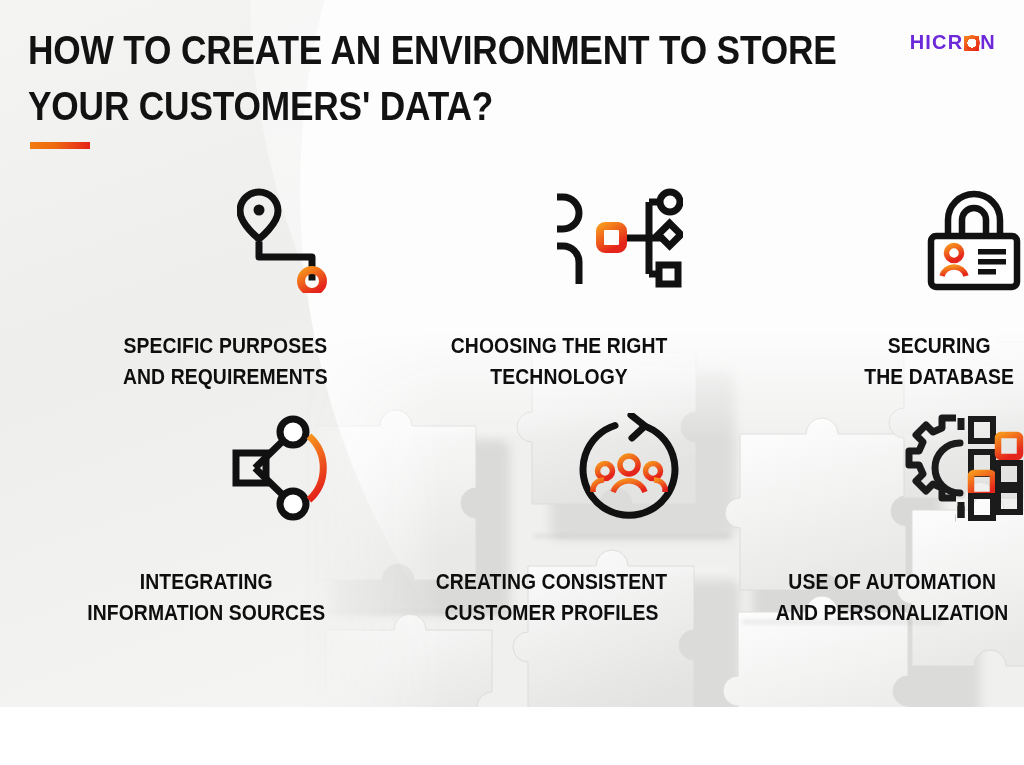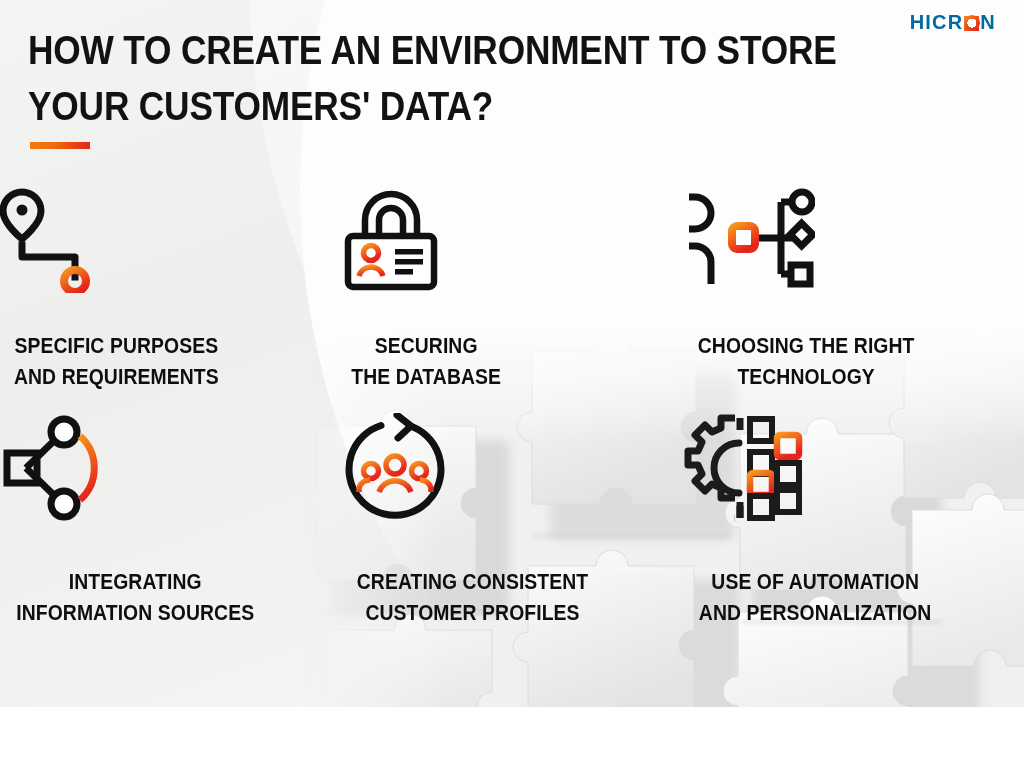--- a/index.html
+++ b/index.html
@@ -79,27 +79,27 @@
   .accent-bar {
     position: absolute;
     left: 30px; top: 142px;
     width: 60px; height: 7px;
     background: linear-gradient(90deg, #f07c10 0%, #ef6a10 40%, #e5241b 100%);
   }
 
   
   .logo {
     position: absolute;
-    right: 28px; top: 12px;
+    right: 28px; top: 32px;
     display: flex; align-items: center;
     font-family: "Liberation Sans", sans-serif;
     font-weight: 700;
     font-size: 20px;
     letter-spacing: 1.2px;
-    color: #0369a1;
+    color: #6d28d9;
     line-height: 1;
   }
   .logo .ring {
     display: inline-block;
     width: 15px; height: 15px;
     border-radius: 50%;
     border: 3.2px solid;
     border-color: #f07c10;
     border-image: linear-gradient(135deg,#f58220,#e5241b) 1;
     background: radial-gradient(circle, #fff 0 38%, rgba(0,0,0,0) 39%);
@@ -124,21 +124,21 @@
     width: 1024px;
     display: grid;
     grid-template-columns: repeat(3, 1fr);
     grid-template-rows: 225px 235px;
     row-gap: 0;
   }
   .cell {
     position: relative;
     display: flex;
     flex-direction: column;
-    align-items: flex-start;
+    align-items: flex-end;
   }
   .icon-box {
     height: 120px;
     display: flex;
     align-items: center;
     justify-content: center;
   }
   .cell-label {
     margin-top: 30px;
     text-align: center;
@@ -253,50 +253,20 @@
         </svg>
       </div>
       <div class="cell-label">
         <div>SPECIFIC PURPOSES</div>
         <div>AND REQUIREMENTS</div>
       </div>
     </div>
 
     <div class="cell r1">
       <div class="icon-box">
-        <svg width="100" height="102" viewBox="0 0 100 102" aria-hidden="true">
-          <defs>
-            <linearGradient id="og3" x1="0" y1="0" x2="0.4" y2="1">
-              <stop offset="0" stop-color="#f7941d"></stop>
-                <stop offset="1" stop-color="#e5241b"></stop>
-            </linearGradient>
-          </defs>
-
-          <path d="M24 47 V31 a26 26 0 0 1 52 0 v16" fill="none" stroke="#111" stroke-width="6.5"></path>
-
-          <path d="M38 47 V31 a12 12 0 0 1 24 0 v16" fill="none" stroke="#111" stroke-width="6.5"></path>
-
-          <rect x="7" y="47" width="86" height="51" rx="5" fill="#fff" stroke="#111" stroke-width="6.5"></rect>
-
-          <circle cx="30" cy="64" r="7.5" fill="none" stroke="url(#og3)" stroke-width="5.5"></circle>
-          <path d="M18 87 a12.5 12.5 0 0 1 24 0" fill="none" stroke="url(#og3)" stroke-width="5.5"></path>
-
-          <rect x="54" y="60" width="28" height="5.5" fill="#111"></rect>
-          <rect x="54" y="70" width="28" height="5.5" fill="#111"></rect>
-          <rect x="54" y="80" width="18" height="5.5" fill="#111"></rect>
-        </svg>
-      </div>
-      <div class="cell-label">
-        <div>SECURING</div>
-        <div>THE DATABASE</div>
-      </div>
-    </div>
-
-    <div class="cell r1">
-      <div class="icon-box">
         <svg width="132" height="104" viewBox="0 0 132 104" aria-hidden="true">
           <defs>
             <linearGradient id="og2" x1="0" y1="0" x2="0.6" y2="1">
               <stop offset="0" stop-color="#f7941d"></stop>
                 <stop offset="1" stop-color="#e5241b"></stop>
             </linearGradient>
           </defs>
 
           <path d="M6 9 h6 a16 16 0 0 1 0 32 H6" fill="none" stroke="#111" stroke-width="7" stroke-linecap="butt"></path>
           <path d="M6 58 h6 a16 16 0 0 1 16 16 v22" fill="none" stroke="#111" stroke-width="7"></path>
@@ -310,20 +280,50 @@
           <path d="M98 86 h10" fill="none" stroke="#111" stroke-width="7"></path>
 
           <circle cx="119" cy="14" r="10" fill="none" stroke="#111" stroke-width="7"></circle>
           <rect x="110.6" y="38.6" width="16" height="16" transform="rotate(45 118.6 46.6)" fill="none" stroke="#111" stroke-width="7"></rect>
           <rect x="108" y="77" width="19" height="19" fill="none" stroke="#111" stroke-width="7"></rect>
         </svg>
       </div>
       <div class="cell-label">
         <div>CHOOSING THE RIGHT</div>
         <div>TECHNOLOGY</div>
+      </div>
+    </div>
+
+    <div class="cell r1">
+      <div class="icon-box">
+        <svg width="100" height="102" viewBox="0 0 100 102" aria-hidden="true">
+          <defs>
+            <linearGradient id="og3" x1="0" y1="0" x2="0.4" y2="1">
+              <stop offset="0" stop-color="#f7941d"></stop>
+                <stop offset="1" stop-color="#e5241b"></stop>
+            </linearGradient>
+          </defs>
+
+          <path d="M24 47 V31 a26 26 0 0 1 52 0 v16" fill="none" stroke="#111" stroke-width="6.5"></path>
+
+          <path d="M38 47 V31 a12 12 0 0 1 24 0 v16" fill="none" stroke="#111" stroke-width="6.5"></path>
+
+          <rect x="7" y="47" width="86" height="51" rx="5" fill="#fff" stroke="#111" stroke-width="6.5"></rect>
+
+          <circle cx="30" cy="64" r="7.5" fill="none" stroke="url(#og3)" stroke-width="5.5"></circle>
+          <path d="M18 87 a12.5 12.5 0 0 1 24 0" fill="none" stroke="url(#og3)" stroke-width="5.5"></path>
+
+          <rect x="54" y="60" width="28" height="5.5" fill="#111"></rect>
+          <rect x="54" y="70" width="28" height="5.5" fill="#111"></rect>
+          <rect x="54" y="80" width="18" height="5.5" fill="#111"></rect>
+        </svg>
+      </div>
+      <div class="cell-label">
+        <div>SECURING</div>
+        <div>THE DATABASE</div>
       </div>
     </div>
 
     <div class="cell r2">
       <div class="icon-box">
         <svg width="112" height="106" viewBox="0 0 112 106" aria-hidden="true">
           <defs>
             <linearGradient id="og5" x1="0" y1="0" x2="0.2" y2="1">
               <stop offset="0" stop-color="#f7941d"></stop>
                 <stop offset="1" stop-color="#e5241b"></stop>

